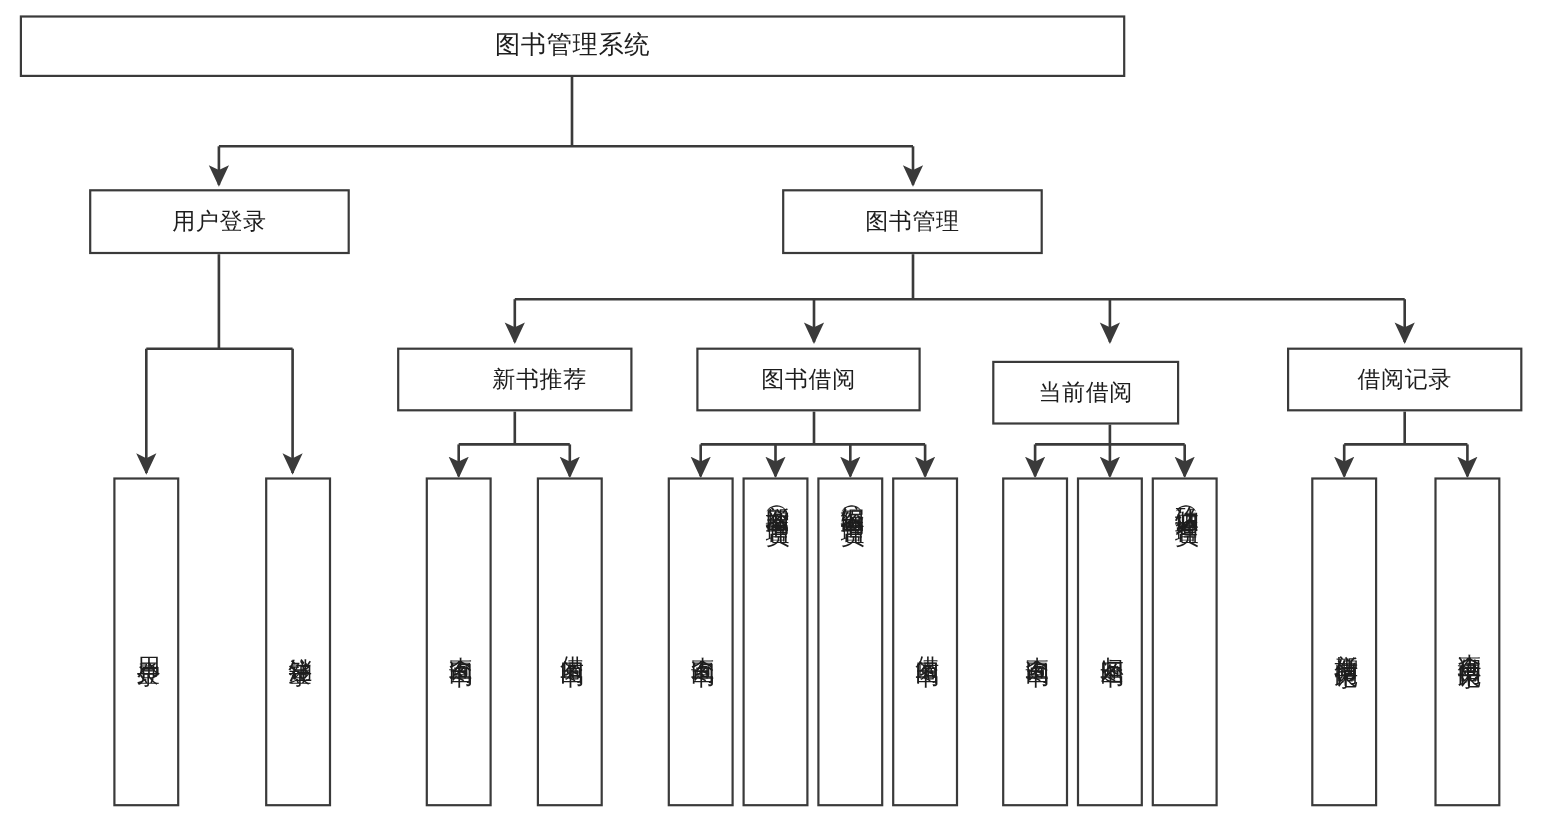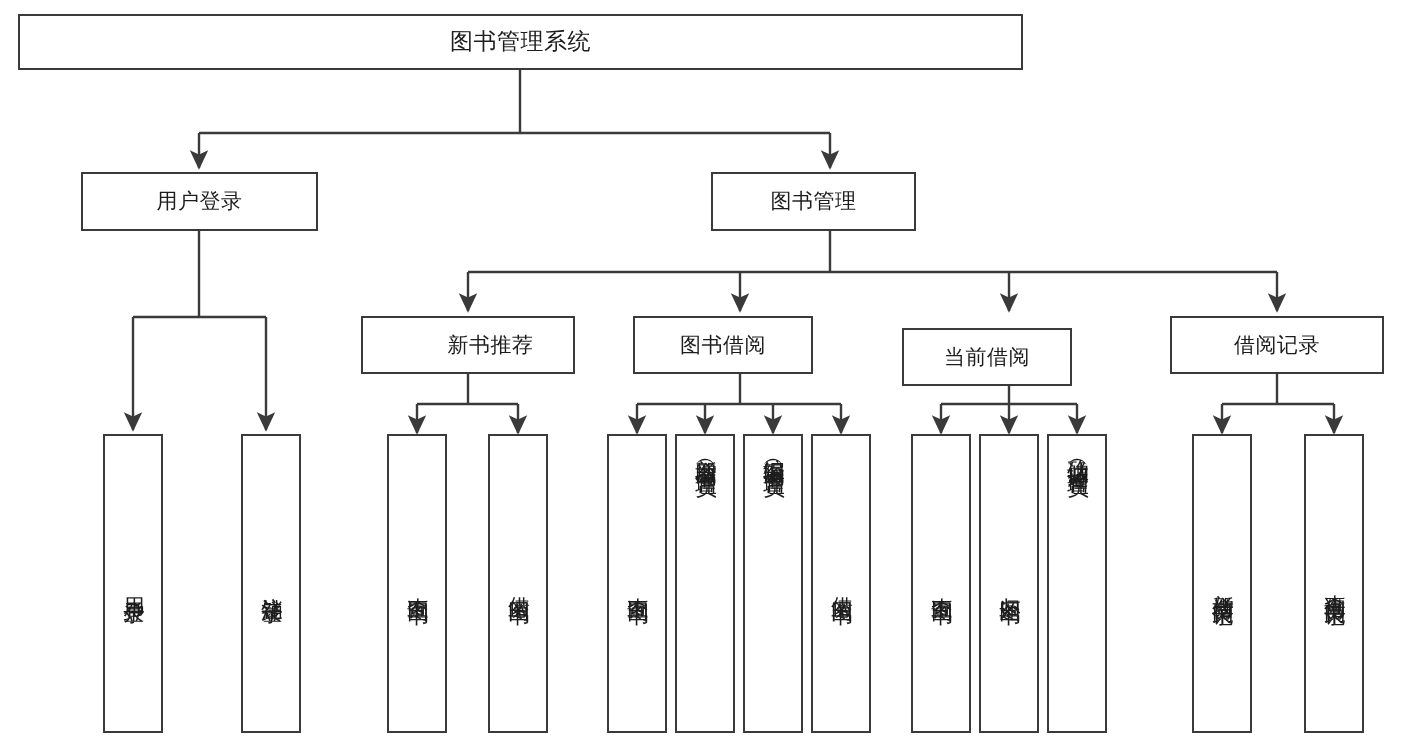--- a/index.html
+++ b/index.html
@@ -139,29 +139,29 @@
   </svg>
 
   <div class="node root" style="left:18px; top:14px; width:1005px; height:56px;">
     <span class="node-label">图书管理系统</span>
   </div>
 
   <div class="node branch" style="left:81px; top:172px; width:237px; height:59px;">
     <span class="node-label">用户登录</span>
   </div>
 
-  <div class="node branch" style="left:711px; top:172px; width:205px; height:59px;">
+  <div class="node branch" style="left:711px; top:172px; width:237px; height:59px;">
     <span class="node-label">图书管理</span>
   </div>
 
   <div class="node branch" style="left:361px; top:316px; width:214px; height:58px;padding-left:45px;">
     <span class="node-label">新书推荐</span>
   </div>
 
-  <div class="node branch" style="left:633px; top:316px; width:180px; height:58px;">
+  <div class="node branch" style="left:633px; top:316px; width:204px; height:58px;">
     <span class="node-label">图书借阅</span>
   </div>
 
   <div class="node branch" style="left:902px; top:328px; width:170px; height:58px;">
     <span class="node-label">当前借阅</span>
   </div>
 
   <div class="node branch" style="left:1170px; top:316px; width:214px; height:58px;">
     <span class="node-label">借阅记录</span>
   </div>

